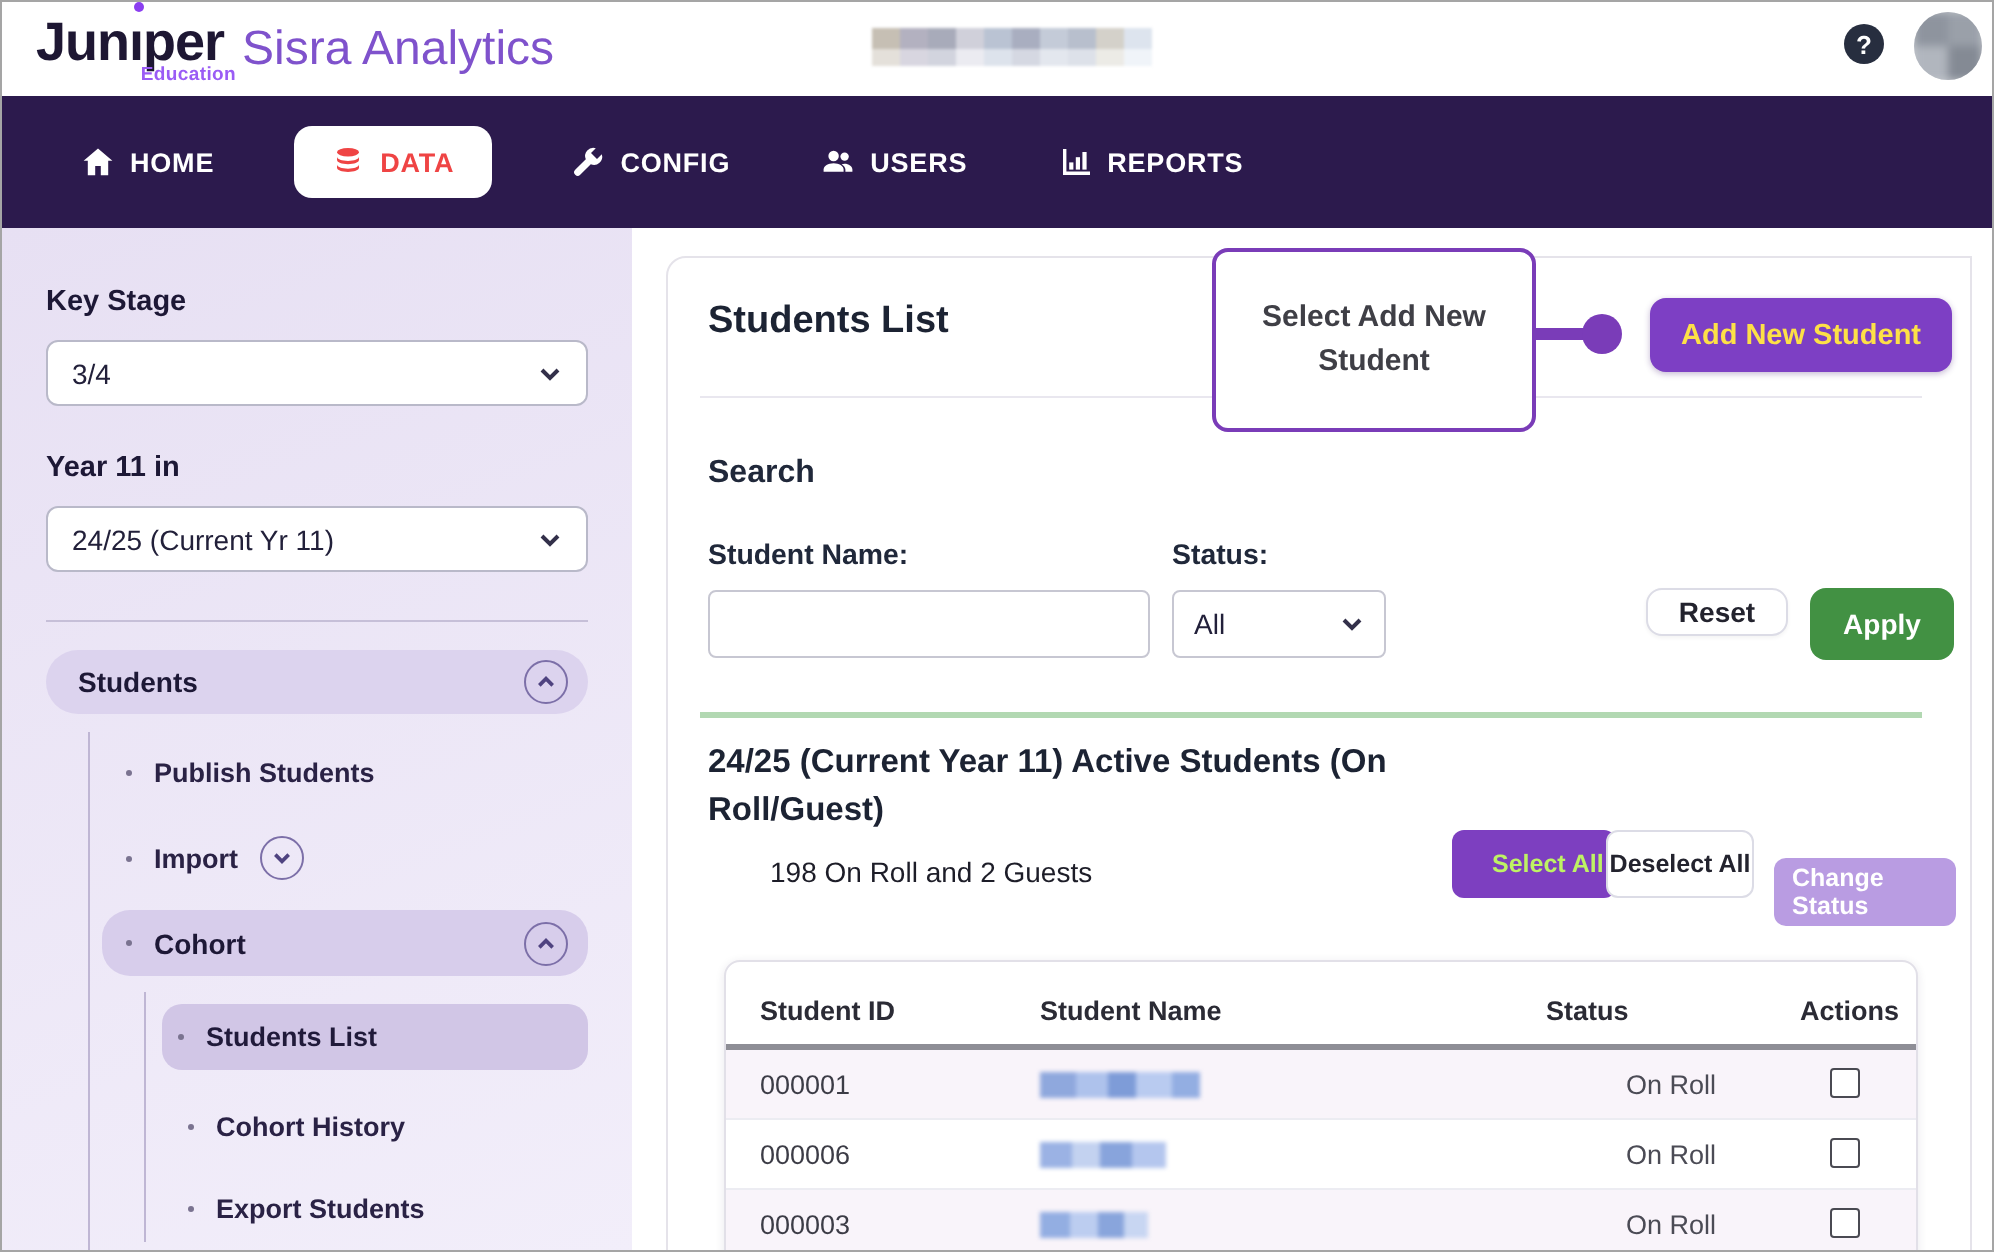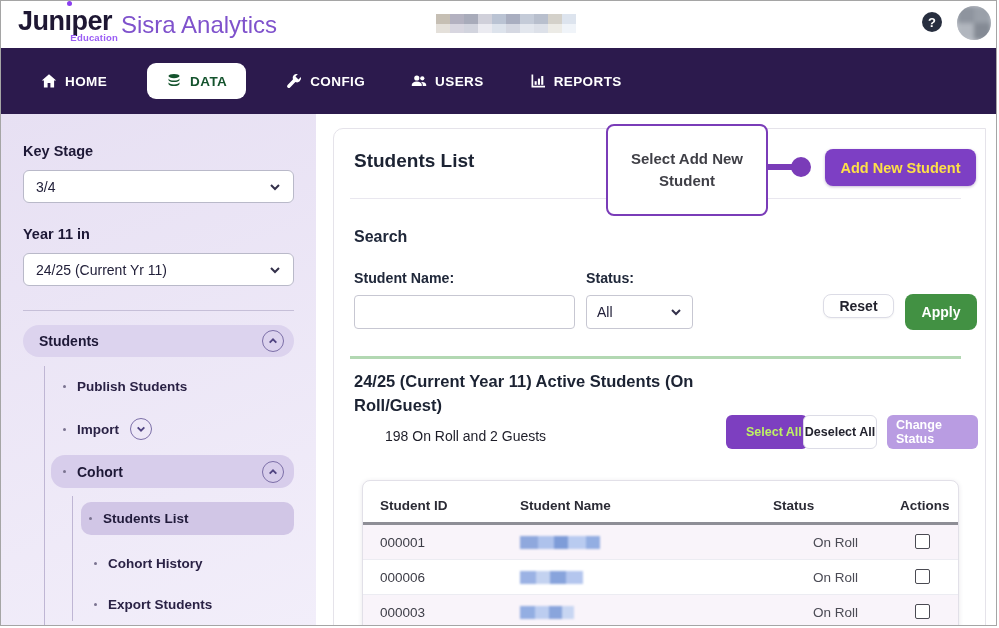--- a/index.html
+++ b/index.html
@@ -17,21 +17,21 @@
   .redacted-strip { position:absolute; left:435px; top:13px; height:19px; display:flex; filter:blur(0.7px); }
   .redacted-strip span { width:14px; height:100%; }
   .help-btn { position:absolute; left:921px; top:11px; width:20px; height:20px; border-radius:50%; background:#272e3f; color:#fff; font-size:13px; font-weight:bold; display:flex; align-items:center; justify-content:center; cursor:pointer; }
   .avatar { position:absolute; left:956px; top:5px; width:34px; height:34px; border-radius:50%; overflow:hidden; background:#c9ccd2; }
   .avatar .pix { width:100%; height:100%; background:conic-gradient(#9aa0a9 0 90deg, #848a94 0 180deg, #b1b6be 0 270deg, #8e949e 0); filter:blur(2px); }
 
   
   .navbar { position:absolute; left:0; top:47px; width:100%; height:66px; background:#2c1a4d; display:flex; align-items:center; padding-left:34px; gap:34px; }
   .nav-item { display:flex; align-items:center; gap:8px; color:#fff; font-size:13.5px; font-weight:bold; letter-spacing:0.4px; cursor:pointer; padding:10px 6px; }
   .nav-item svg { width:16px; height:16px; fill:currentColor; }
-  .nav-item.active { background:#fff; color:#14532d; border-radius:9px; padding:10px 19px; }
+  .nav-item.active { background:#fff; color:#ef4444; border-radius:9px; padding:10px 19px; }
 
   
   .sidebar { position:absolute; left:0; top:113px; width:315px; height:513px; background:linear-gradient(160deg,#e7e0f3 0%,#f2eefa 100%); }
   .sb-label { position:absolute; left:22px; font-size:14.5px; font-weight:bold; color:#1d1836; }
   .sb-select { position:absolute; left:22px; width:271px; height:33px; background:#fff; border:1px solid #b9b9c9; border-radius:6px; display:flex; align-items:center; justify-content:space-between; padding:0 12px; font-size:14px; color:#22203a; cursor:pointer; }
   .sb-select svg, .fake-select svg { width:12px; height:12px; stroke:#33304a; stroke-width:2; fill:none; }
   .sb-divider { position:absolute; left:22px; top:196px; width:271px; height:1px; background:#c6bfd8; }
   .acc-header { position:absolute; display:flex; align-items:center; justify-content:space-between; cursor:pointer; }
   .acc-students { left:22px; top:211px; width:271px; height:32px; background:#dcd3ee; border-radius:16px; padding:0 10px 0 16px; }
   .acc-cohort { left:50px; top:341px; width:243px; height:33px; background:#d7cdeb; border-radius:14px; padding:0 10px 0 12px; }
@@ -55,21 +55,21 @@
   .fake-select { position:absolute; left:252px; top:166px; width:107px; height:34px; border:1px solid #c7c7d2; border-radius:4px; background:#fff; display:flex; align-items:center; justify-content:space-between; padding:0 10px; font-size:14px; color:#22203a; cursor:pointer; }
   .btn { display:flex; align-items:center; justify-content:center; border-radius:8px; font-weight:bold; cursor:pointer; border:none; font-family:inherit; }
   .btn-reset { position:absolute; left:489px; top:165px; width:71px; height:24px; background:#fff; border:1px solid #dcdce6; color:#23232e; font-size:14px; box-shadow:0 1px 2px rgba(0,0,0,0.05); }
   .btn-apply { position:absolute; left:571px; top:165px; width:72px; height:36px; background:#429143; color:#fff; font-size:14px; }
   .green-divider { position:absolute; left:16px; top:227px; width:611px; height:3px; background:#b2d8b2; }
   .cohort-heading { position:absolute; left:20px; top:241px; width:382px; font-size:16.5px; font-weight:bold; color:#1c2333; line-height:1.45; }
   .cohort-subtext { position:absolute; left:20px; top:299px; font-size:14px; color:#1d1d28;margin-left:31px; }
   .btn-multiline { position:absolute; top:286px; height:34px; border-radius:6px; font-size:12.5px; font-weight:bold; line-height:1.15; display:flex; align-items:center; cursor:pointer; }
   .btn-select-all { left:392px; width:82px; background:#7d3fc0; color:#bef264; padding-left:20px; }
   .btn-deselect-all { left:469px; width:74px; background:#fff; border:1px solid #dcdce6; color:#23232e; justify-content:center; text-align:center; }
-  .btn-change-status { left:553px; width:91px; background:#b99ce2; color:#fff; padding-left:9px; }
+  .btn-change-status { left:553px; width:91px; background:#b99ce2; color:#fff; padding-left:9px;margin-top:14px; }
 
   
   .table-card { position:absolute; left:28px; top:351px; width:597px; height:290px; background:#fff; border:1px solid #e2e0e8; border-radius:8px; box-shadow:0 1px 5px rgba(40,30,70,0.10); overflow:hidden; }
   .t-header { position:relative; height:44px; }
   .t-header span { position:absolute; top:17px; font-size:13.5px; font-weight:bold; color:#2b2b35; }
   .t-underline { position:absolute; left:0; top:41px; width:100%; height:3px; background:#8e8e96; }
   .t-row { position:relative; height:35px; border-bottom:1px solid #ececf2; }
   .t-row.alt { background:#f9f4fa; }
   .t-row .cell { position:absolute; top:10px; font-size:13.5px; color:#3c3c46; }
   .t-row .cell-status { color:#4b4b55;margin-left:40px; }

